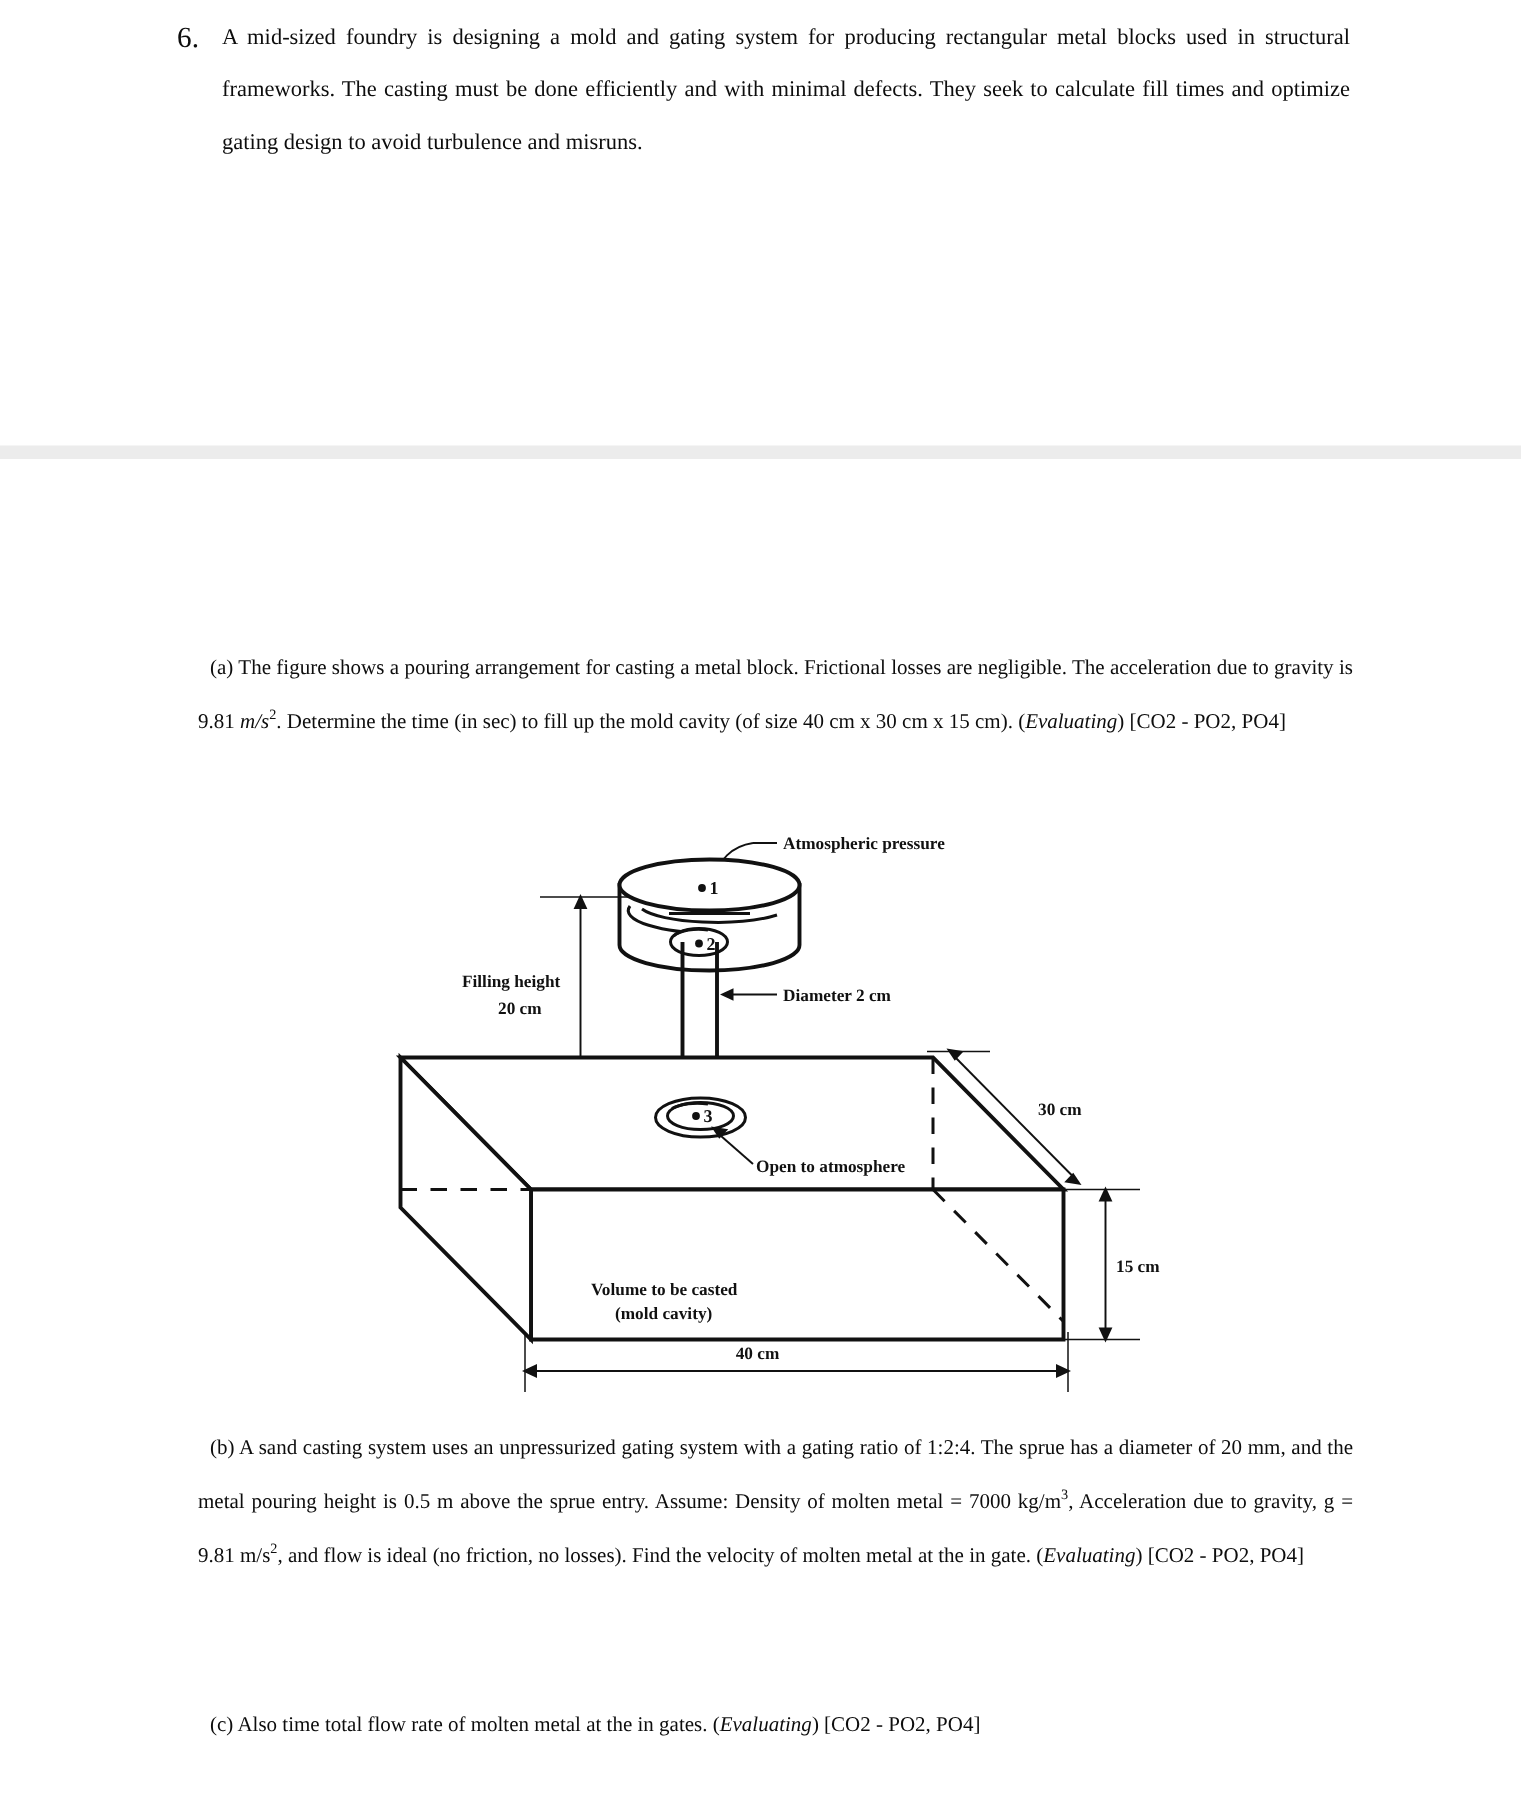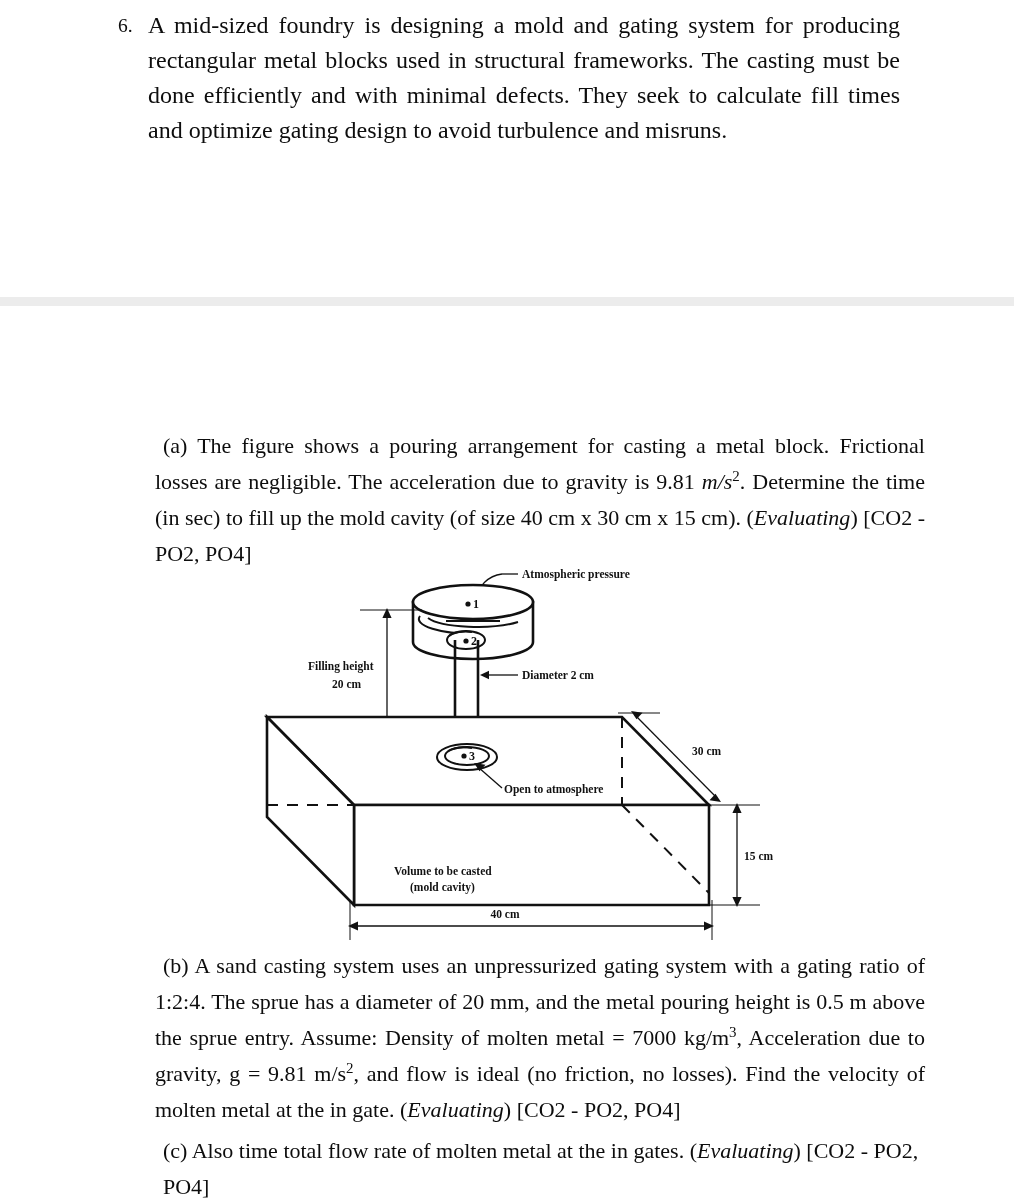--- a/index.html
+++ b/index.html
@@ -37,43 +37,43 @@
   }
   .q-number {
     width: 30px;
     flex: 0 0 30px;
     font-size: 19.5px;
     line-height: 35px;
     text-align: left;
   }
   .q-text {
     flex: 1 1 auto;
-    font-size: 24px;
+    font-size: 15px;
     line-height: 35px;
     text-align: justify;
     text-justify: inter-word;
     hyphens: none;
   }
 
   
   .separator {
     position: absolute;
     left: 0;
     top: 297px;
     width: 1014px;
     height: 9px;
     background: #ececec;
   }
 
   
   .part {
     position: absolute;
     width: 770px;
-    left: 155px;
-    font-size: 22px;
+    left: 132px;
+    font-size: 14px;
     line-height: 36px;
     text-align: justify;
     text-justify: inter-word;
   }
   .part .lead-in {
     
     padding-left: 8px;
   }
   .part-a { top: 428px; }
   .part-b { top: 948px; }
@@ -90,21 +90,21 @@
   sup {
     font-size: 0.68em;
     vertical-align: super;
     line-height: 0;
   }
 
   
   .figure {
     position: absolute;
     left: 250px;
-    top: 560px;
+    top: 548px;
     width: 560px;
     height: 390px;
   }
   .figure svg {
     display: block;
   }
   .fig-label {
     font-family: "Liberation Serif", "DejaVu Serif", serif;
     font-size: 11.5px;
     fill: #111111;

